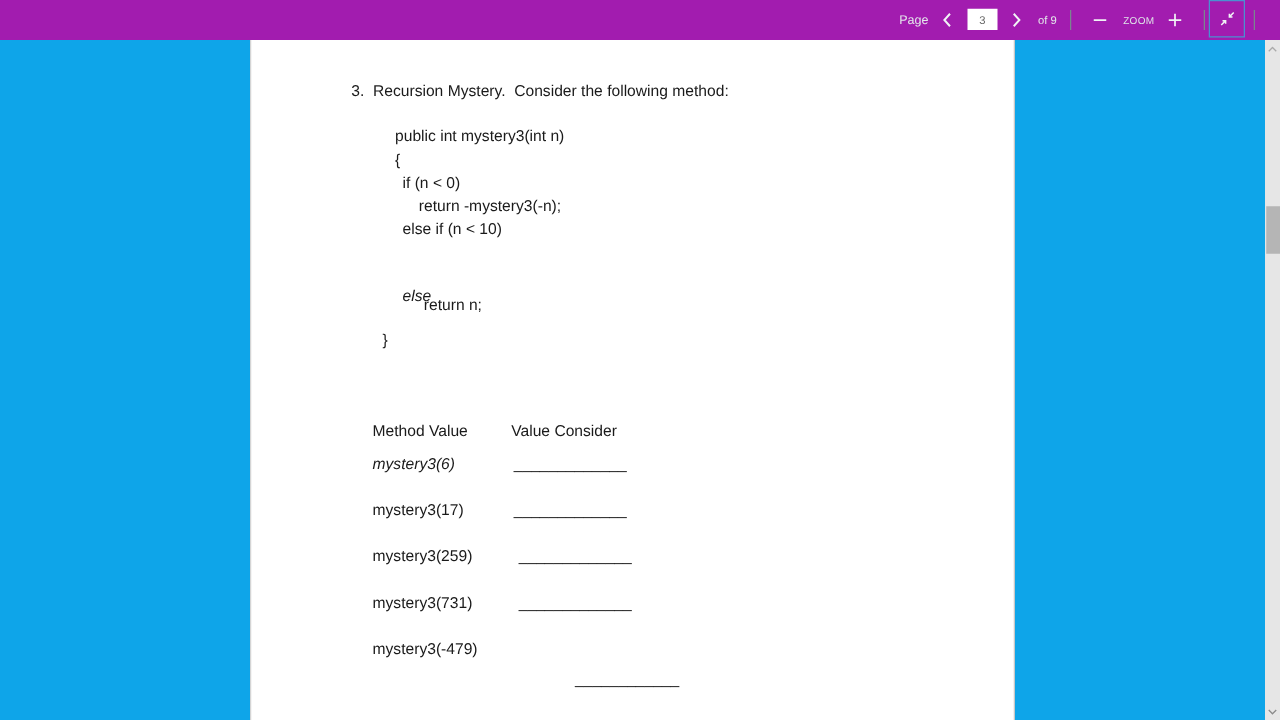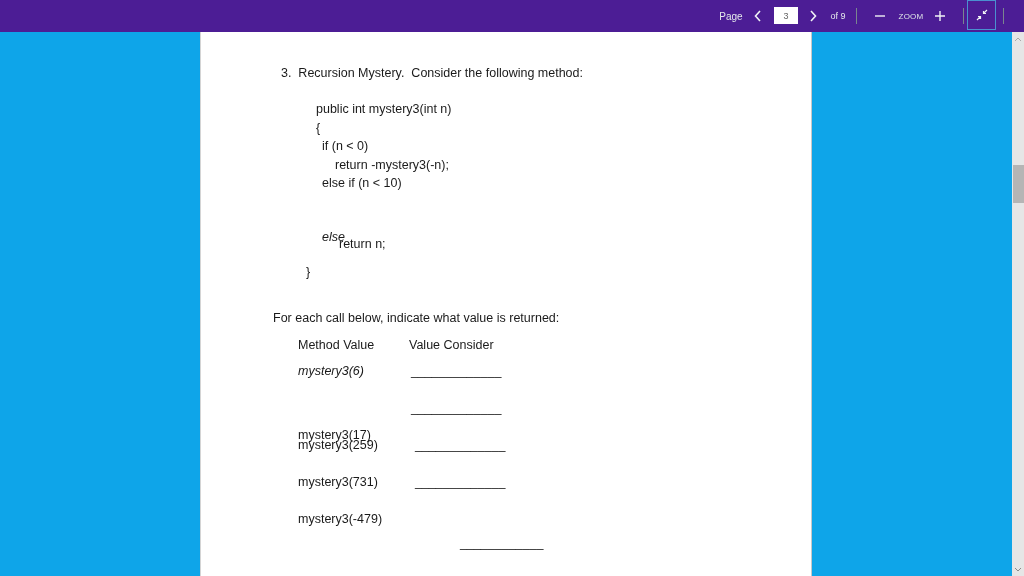--- a/index.html
+++ b/index.html
@@ -3,21 +3,21 @@
 <meta charset="utf-8">
 <style>
   html, body { margin: 0; padding: 0; }
   body {
     width: 1024px; height: 576px; overflow: hidden; position: relative;
     background: #f1f1f1;
     font-family: "Liberation Sans", sans-serif;
   }
   .toolbar {
     position: absolute; left: 0; top: 0; width: 1024px; height: 32px;
-    background: #4c1d95; color: #e9edf0;
+    background: #a21caf; color: #e9edf0;
   }
   .tb-item { position: absolute; top: 0; height: 32px; display: flex; align-items: center; justify-content: center; }
   .tb-page-label { left: 714px; width: 34px; font-size: 10px; color: #e4e8eb; }
   .tb-prev { left: 750px; width: 16px; cursor: pointer; }
   .tb-page-input {
     position: absolute; left: 774px; top: 7px; width: 24px; height: 17px;
     background: #fff; border: none; font-size: 9px; color: #666; text-align: center;
     padding: 0; font-family: "Liberation Sans", sans-serif; outline: none;
   }
   .tb-next { left: 805px; width: 16px; cursor: pointer; }
@@ -88,29 +88,28 @@
 
     <div class="t" style="left:115px; top:70px;">public int mystery3(int n)</div>
     <div class="t" style="left:115px; top:89px;">{</div>
     <div class="t" style="left:121px; top:107px;">if (n &lt; 0)</div>
     <div class="t" style="left:134px; top:126px;">return -mystery3(-n);</div>
     <div class="t" style="left:121px; top:144px;">else if (n &lt; 10)</div>
     <div class="t" style="left:138px; top:171px;margin-top:34px;">return n;</div>
     <div class="t" style="left:121px; top:198px;font-style:italic;">else</div>
     <div class="t" style="left:105px; top:233px;">}</div>
 
-    <div class="t" style="left:72px; top:279px;">For each call below, indicate what value is returned:</div>
 
     <div class="t" style="left:97px; top:306px;">Method Value</div>
     <div class="t" style="left:208px; top:306px;">Value Consider</div>
 
     <div class="t" style="left:97px; top:332px;font-style:italic;">mystery3(6)</div>
     <div class="t" style="left:210px; top:332px;">_____________</div>
 
-    <div class="t" style="left:97px; top:369px;margin-top:27px;">mystery3(17)</div>
+    <div class="t" style="left:97px; top:369px;">mystery3(17)</div>
     <div class="t" style="left:210px; top:369px;">_____________</div>
 
     <div class="t" style="left:97px; top:406px;">mystery3(259)</div>
     <div class="t" style="left:214px; top:406px;">_____________</div>
 
     <div class="t" style="left:97px; top:443px;">mystery3(731)</div>
     <div class="t" style="left:214px; top:443px;">_____________</div>
 
     <div class="t" style="left:97px; top:480px;">mystery3(-479)</div>
     <div class="t" style="left:216px; top:504px;margin-left:43px;">____________</div>

